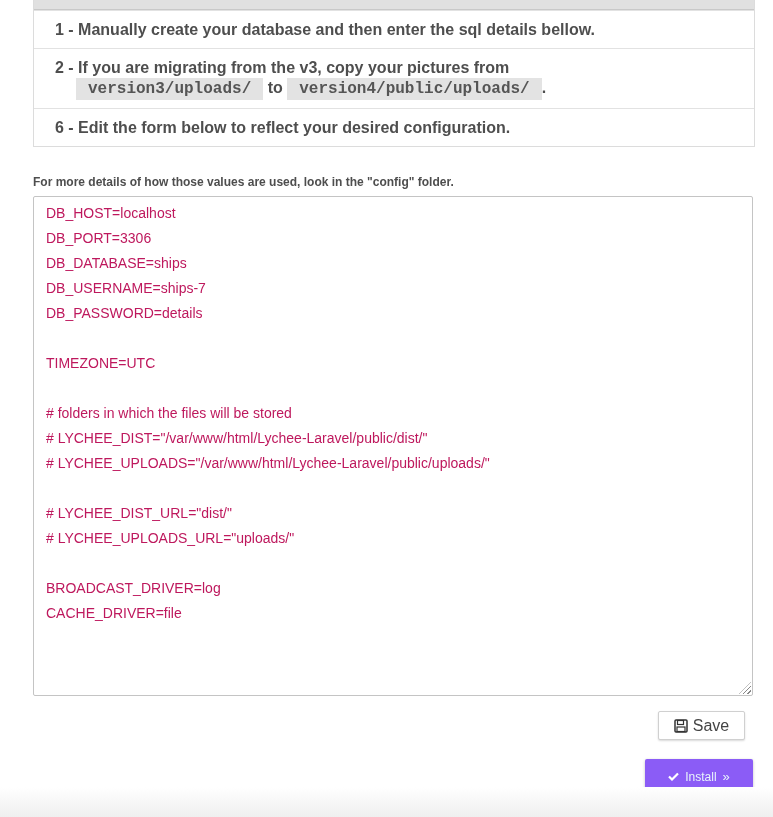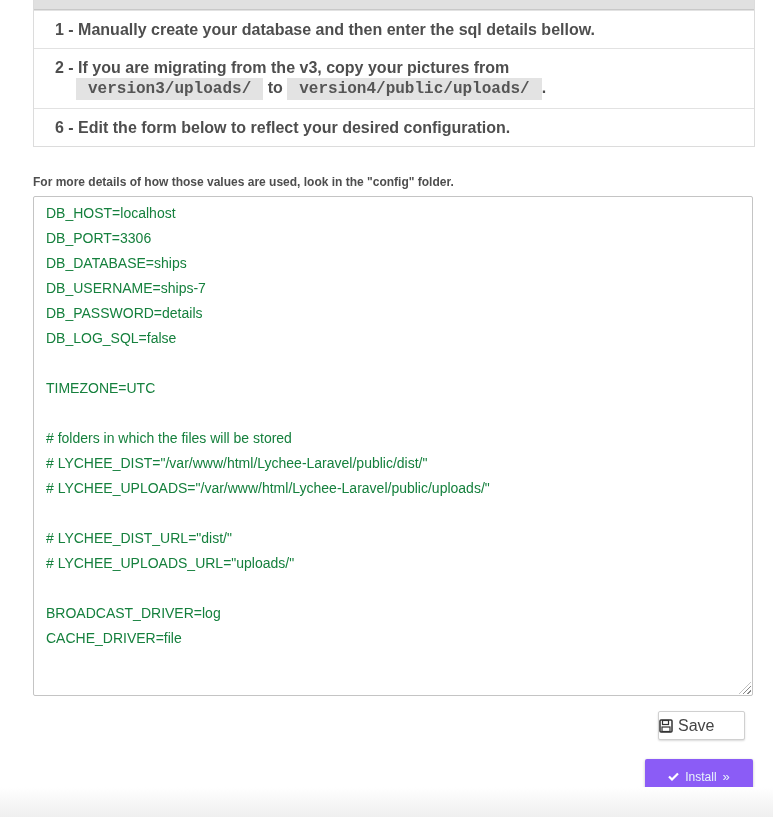--- a/index.html
+++ b/index.html
@@ -34,33 +34,33 @@
     .details-label {
       position: absolute; left: 33px; top: 175px;
       font-weight: bold; font-size: 12px; color: #4e4e4e;
     }
     .config-box {
       position: absolute; left: 33px; top: 196px; width: 718px; height: 498px;
       border: 1px solid #c4c4c4; border-radius: 2px; background: #fff; overflow: hidden;
     }
     .config-lines {
       position: absolute; left: 12px; top: 4px; margin: 0;
-      font-size: 14px; line-height: 25px; color: #15803d;
+      font-size: 14px; line-height: 25px; color: #be185d;
     }
     .config-lines .ln { height: 25px; white-space: pre; }
     .resize-grip {
       position: absolute; right: 1px; bottom: 1px; width: 12px; height: 12px;
       background: repeating-linear-gradient(135deg, transparent 0 2px, #888 2px 3px);
       clip-path: polygon(100% 0, 100% 100%, 0 100%);
     }
     .save-btn {
       position: absolute; left: 658px; top: 711px; width: 87px; height: 29px;
       border: 1px solid #d0d0d0; border-radius: 2px; background: #fff;
       box-shadow: 0 1px 2px rgba(0,0,0,0.15);
-      display: flex; align-items: center; justify-content: flex-start; gap: 5px;
+      display: flex; align-items: center; justify-content: center; gap: 5px;
       font-size: 16px; color: #444; cursor: pointer; box-sizing: border-box;
     }
     .install-btn {
       position: absolute; left: 645px; top: 759px; width: 108px; height: 35px;
       background: #8b5cf6; border-radius: 2px; box-sizing: border-box;
       box-shadow: 0 1px 3px rgba(0,0,0,0.25);
       display: flex; align-items: center; justify-content: center; gap: 6px;
       font-size: 12px; color: #e8f4fb; cursor: pointer;
     }
   </style>
@@ -87,21 +87,20 @@
 
 <div class="details-label">For more details of how those values are used, look in the "config" folder.</div>
 
 <div class="config-box">
   <div class="config-lines">
     <div class="ln">DB_HOST=localhost</div>
     <div class="ln">DB_PORT=3306</div>
     <div class="ln">DB_DATABASE=ships</div>
     <div class="ln">DB_USERNAME=ships-7</div>
     <div class="ln">DB_PASSWORD=details</div>
-    <div class="ln">DB_LOG_SQL=false</div>
     <div class="ln"></div>
     <div class="ln">TIMEZONE=UTC</div>
     <div class="ln"></div>
     <div class="ln"># folders in which the files will be stored</div>
     <div class="ln"># LYCHEE_DIST="/var/www/html/Lychee-Laravel/public/dist/"</div>
     <div class="ln"># LYCHEE_UPLOADS="/var/www/html/Lychee-Laravel/public/uploads/"</div>
     <div class="ln"></div>
     <div class="ln"># LYCHEE_DIST_URL="dist/"</div>
     <div class="ln"># LYCHEE_UPLOADS_URL="uploads/"</div>
     <div class="ln"></div>

